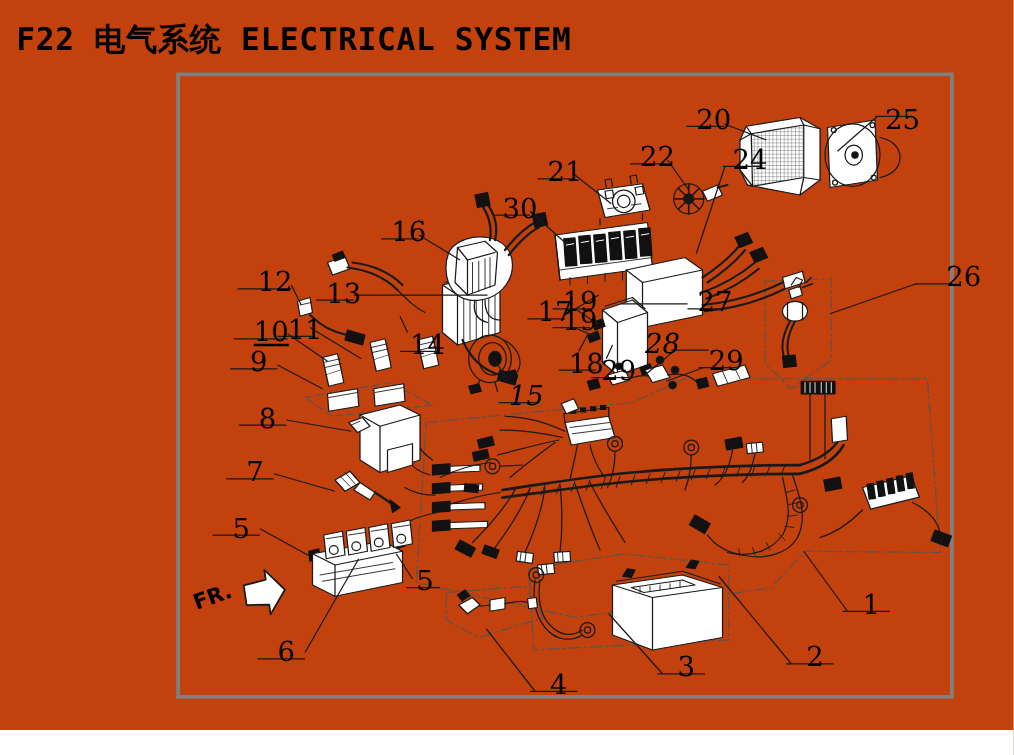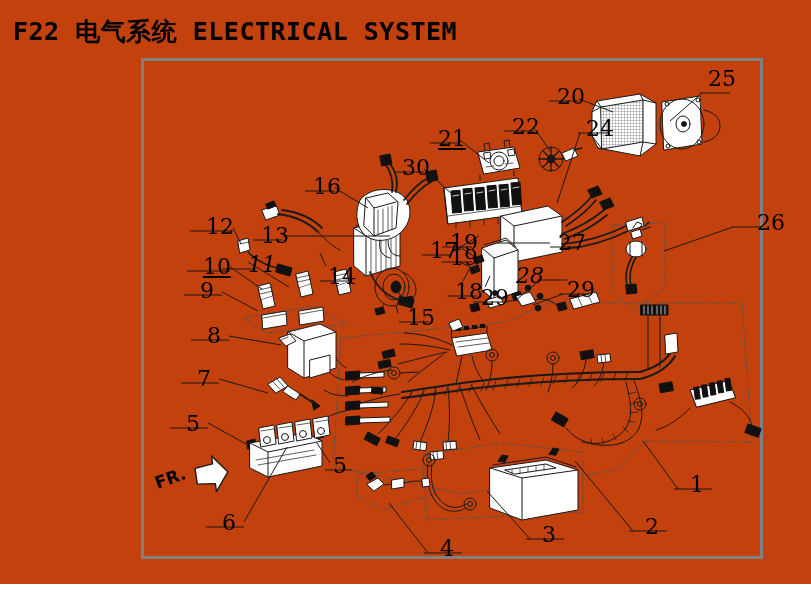--- a/index.html
+++ b/index.html
@@ -719,36 +719,36 @@
       <div class="callout" style="left: 645px; top: 516px;">2</div>
       <div class="callout" style="left: 542px; top: 524px;">3</div>
       <div class="callout" style="left: 440px; top: 538px;">4</div>
       <div class="callout" style="left: 186px; top: 413px;">5</div>
       <div class="callout" style="left: 333px; top: 455px;">5</div>
       <div class="callout" style="left: 222px; top: 512px;">6</div>
       <div class="callout" style="left: 197px; top: 368px;">7</div>
       <div class="callout" style="left: 207px; top: 325px;">8</div>
       <div class="callout" style="left: 200px; top: 280px;">9</div>
       <div class="callout" style="left: 203px; top: 256px; text-decoration: underline;">10</div>
-      <div class="callout" style="left: 248px; top: 254px; font-style: italic;">11</div>
+      <div class="callout" style="left: 230px; top: 254px;">11</div>
       <div class="callout" style="left: 206px; top: 216px;">12</div>
       <div class="callout" style="left: 261px; top: 225px;">13</div>
       <div class="callout" style="left: 328px; top: 266px;">14</div>
-      <div class="callout" style="left: 407px; top: 307px;">15</div>
+      <div class="callout" style="left: 407px; top: 307px; font-style: italic;">15</div>
       <div class="callout" style="left: 313px; top: 176px;">16</div>
       <div class="callout" style="left: 430px; top: 240px;">17</div>
       <div class="callout" style="left: 455px; top: 281px;">18</div>
       <div class="callout" style="left: 450px; top: 232px;">19</div>
       <div class="callout" style="left: 450px; top: 247px;">19</div>
       <div class="callout" style="left: 402px; top: 157px;">30</div>
-      <div class="callout" style="left: 438px; top: 128px; text-decoration: underline;">21</div>
+      <div class="callout" style="left: 438px; top: 128px;">21</div>
       <div class="callout" style="left: 512px; top: 116px;">22</div>
       <div class="callout" style="left: 557px; top: 86px;">20</div>
       <div class="callout" style="left: 586px; top: 118px;">24</div>
-      <div class="callout" style="left: 708px; top: 68px;">25</div>
+      <div class="callout" style="left: 708px; top: 86px;">25</div>
       <div class="callout" style="left: 740px; top: 212px; margin-left: 17px;">26</div>
       <div class="callout" style="left: 558px; top: 232px;">27</div>
       <div class="callout" style="left: 516px; top: 265px; font-style: italic;">28</div>
       <div class="callout" style="left: 481px; top: 287px;">29</div>
       <div class="callout" style="left: 567px; top: 279px;">29</div>
     </div>
 
 </div>
 
 </body></html>

